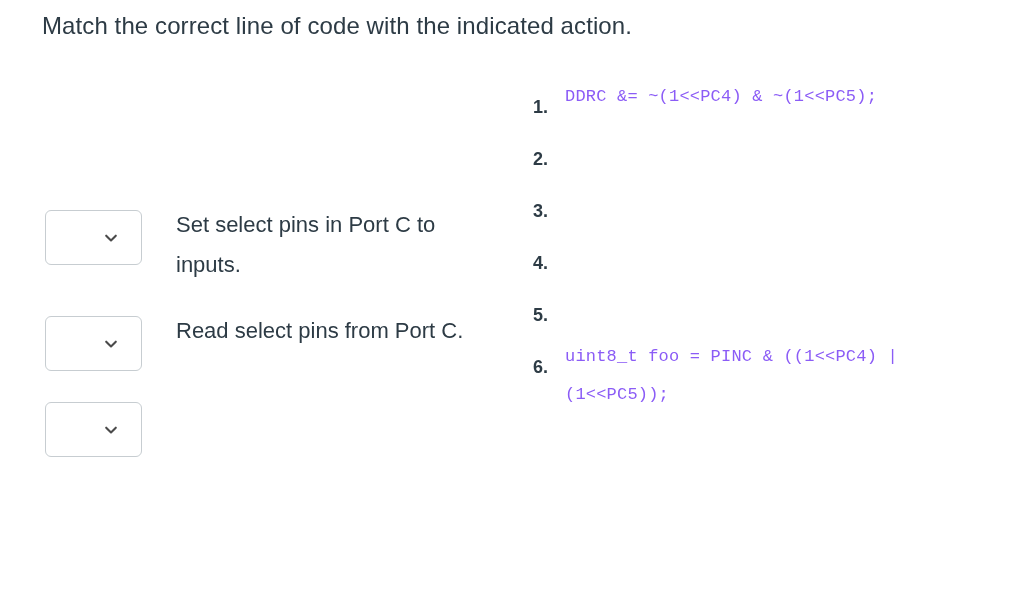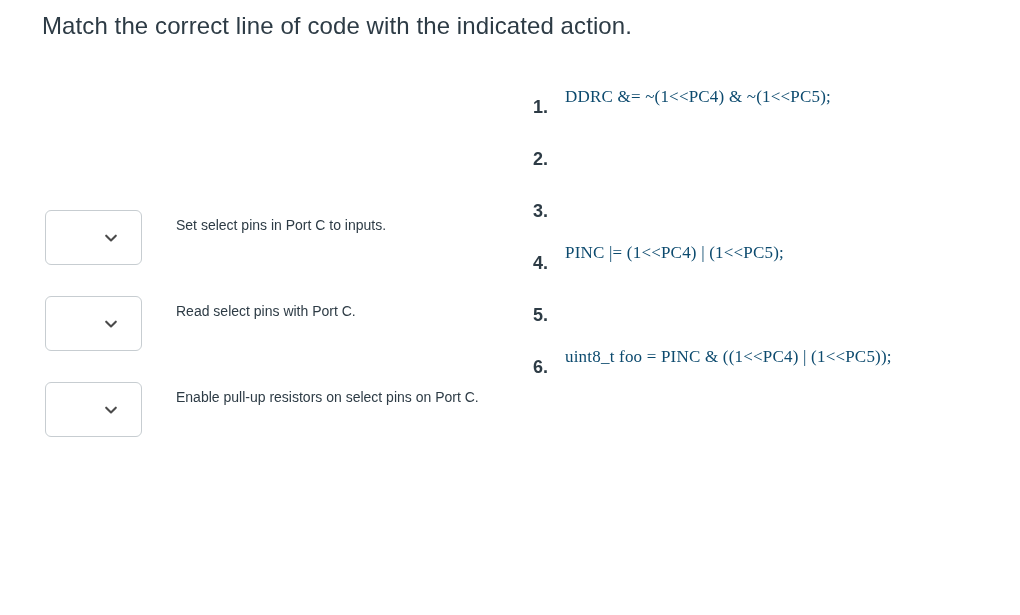--- a/index.html
+++ b/index.html
@@ -79,21 +79,21 @@
     transform: translateY(-50%);
     font-size: 14px;
     color: #2d3b45;
     white-space: nowrap;
     overflow: hidden;
   }
 
   .match-label {
     flex: 1 1 auto;
     margin-left: 34px;
-    font-size: 14px;
+    font-size: 22px;
     line-height: 40px;
     color: #2d3b45;
     max-width: 312px;
   }
 
   
   .options-column {
     position: absolute;
     left: 533px;
     top: 78px;
@@ -111,24 +111,24 @@
     width: 32px;
     font-size: 18px;
     font-weight: 700;
     color: #2d3b45;
     text-align: left;
     padding-top: 19px;
     font-family: "Liberation Sans", sans-serif;
   }
   .option-code {
     flex: 1 1 auto;
-    font-family: Liberation Serif, serif;
+    font-family: Liberation Mono, monospace;
     font-size: 17px;
     line-height: 38px;
-    color: #0c4a6e;
+    color: #8b5cf6;
     letter-spacing: 0.2px;
     white-space: pre-wrap;
     word-break: break-word;
     max-width: 365px;
   }
 </style>
 </head>
 <body>
 
 <div class="question-heading">Match the correct line of code with the indicated action.</div>
@@ -149,33 +149,32 @@
 
   <div class="match-row">
     <div class="answer-select">
       <span class="answer-select-value"></span>
       <span class="chevron-wrap">
         <svg viewBox="0 0 16 16" xmlns="http://www.w3.org/2000/svg">
           <path d="M3.2 5.7 L8 10.4 L12.8 5.7" fill="none" stroke="#4a4a4a" stroke-width="2.1" stroke-linecap="round" stroke-linejoin="round"></path>
         </svg>
       </span>
     </div>
-    <div class="match-label">Read select pins with Port C.</div>
+    <div class="match-label">Read select pins from Port C.</div>
   </div>
 
   <div class="match-row">
     <div class="answer-select">
       <span class="answer-select-value"></span>
       <span class="chevron-wrap">
         <svg viewBox="0 0 16 16" xmlns="http://www.w3.org/2000/svg">
           <path d="M3.2 5.7 L8 10.4 L12.8 5.7" fill="none" stroke="#4a4a4a" stroke-width="2.1" stroke-linecap="round" stroke-linejoin="round"></path>
         </svg>
       </span>
     </div>
-    <div class="match-label">Enable pull-up resistors on select pins on Port C.</div>
   </div>
 
 </div>
 
 <div class="options-column">
 
   <div class="option-row">
     <div class="option-number">1.</div>
     <div class="option-code">DDRC &amp;= ~(1&lt;&lt;PC4) &amp; ~(1&lt;&lt;PC5);</div>
   </div>
@@ -183,21 +182,20 @@
   <div class="option-row">
     <div class="option-number">2.</div>
   </div>
 
   <div class="option-row">
     <div class="option-number">3.</div>
   </div>
 
   <div class="option-row">
     <div class="option-number">4.</div>
-    <div class="option-code">PINC |= (1&lt;&lt;PC4) | (1&lt;&lt;PC5);</div>
   </div>
 
   <div class="option-row">
     <div class="option-number">5.</div>
   </div>
 
   <div class="option-row">
     <div class="option-number">6.</div>
     <div class="option-code">uint8_t foo = PINC &amp; ((1&lt;&lt;PC4) | (1&lt;&lt;PC5));</div>
   </div>

